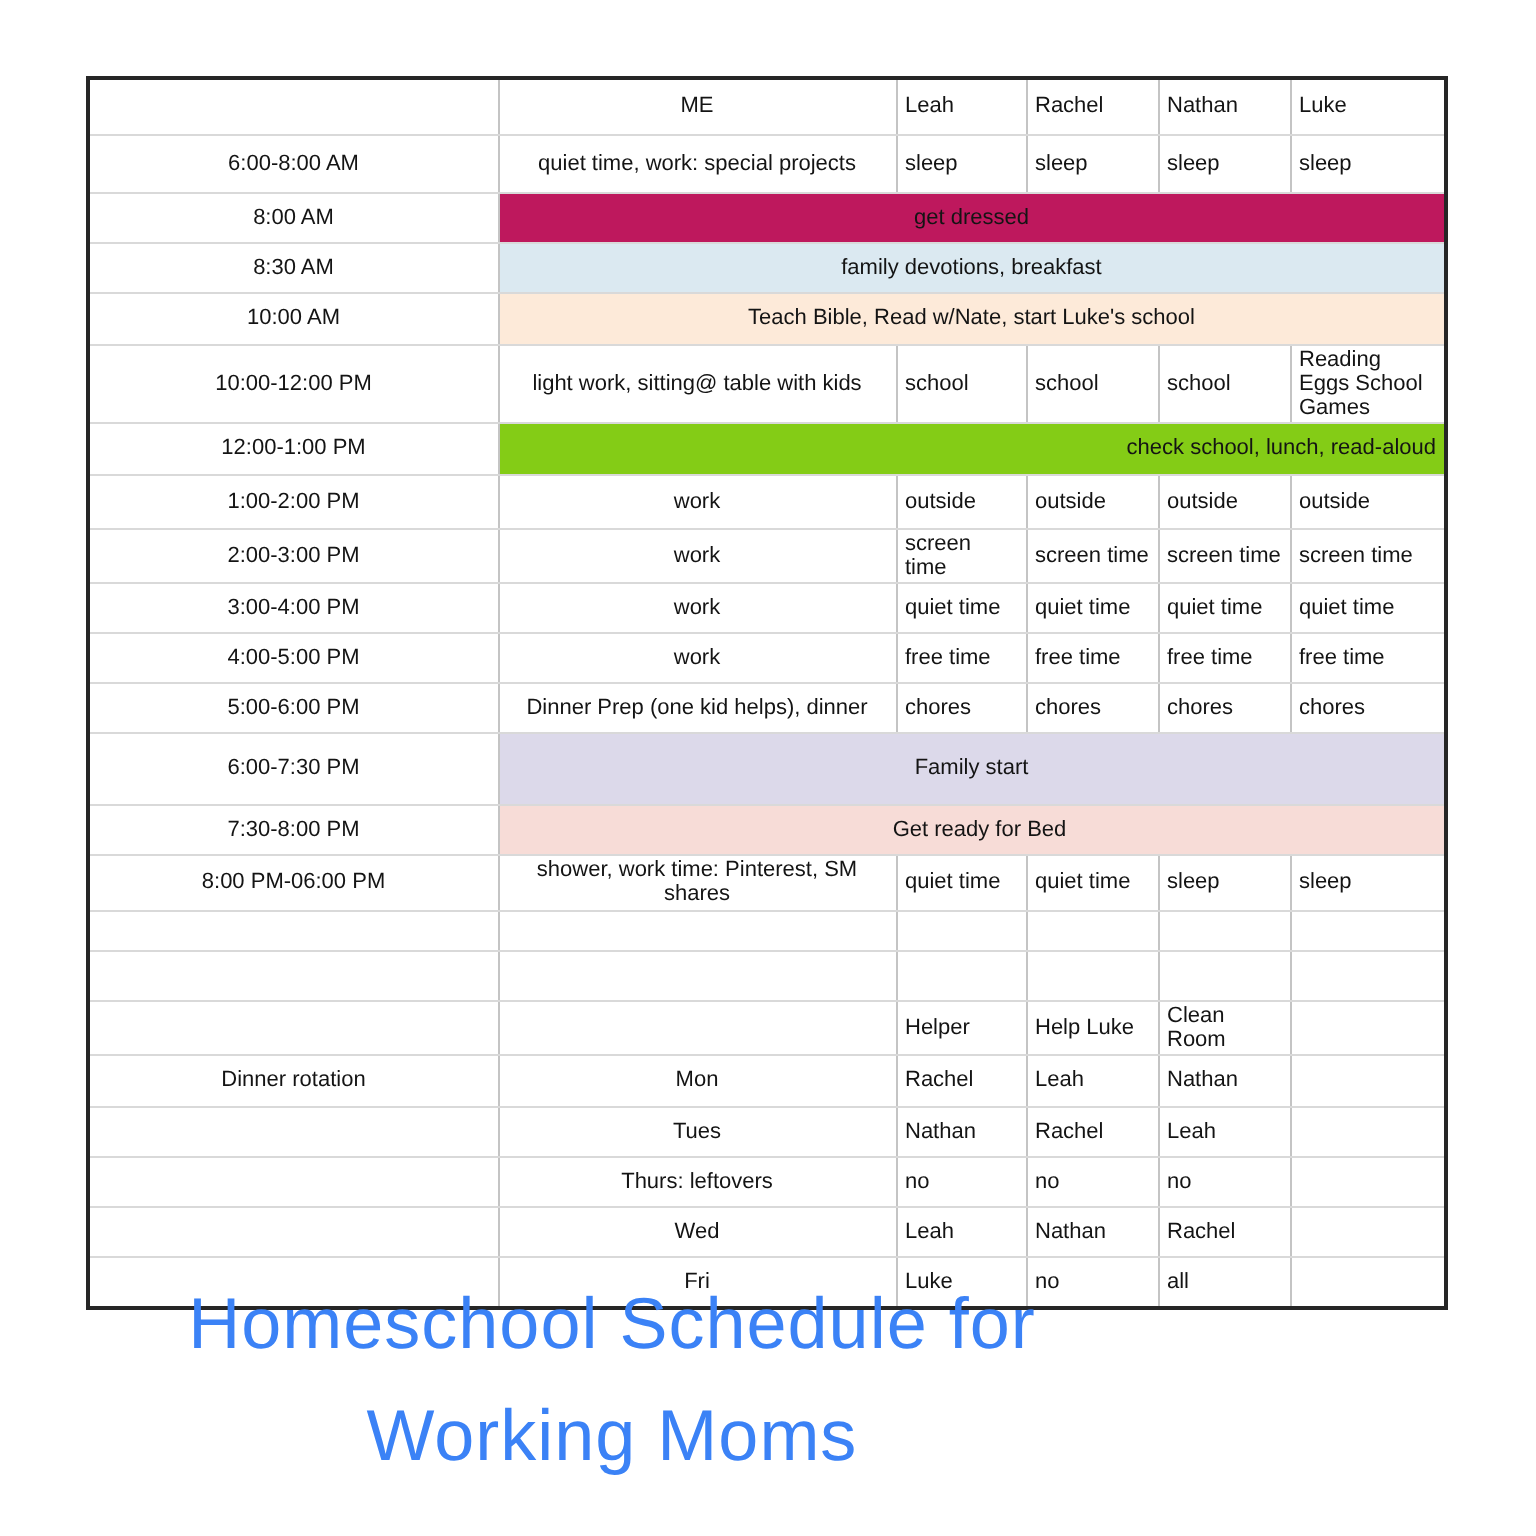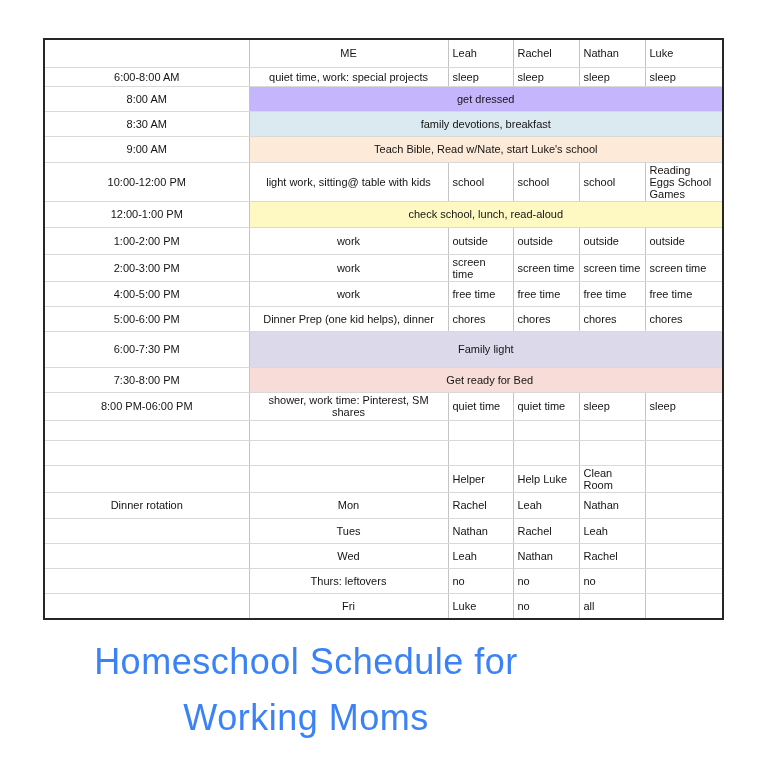--- a/index.html
+++ b/index.html
@@ -45,87 +45,95 @@
     </colgroup>
     <tbody>
         <tr style="height: 28px;">
           <td class="head c"></td>
           <td class="head dbl c">ME</td>
           <td class="head dbl l">Leah</td>
           <td class="head dbl l">Rachel</td>
           <td class="head dbl l">Nathan</td>
           <td class="head dbl l">Luke</td>
         </tr>
-        <tr style="height: 19px;">
+        <tr style="height: 29px;">
           <td class="time">6:00-8:00 AM</td>
           <td class="me">quiet time, work: special projects</td>
           <td class="kid">sleep</td>
           <td class="kid">sleep</td>
           <td class="kid">sleep</td>
           <td class="kid">sleep</td>
         </tr>
         <tr>
           <td class="time">8:00 AM</td>
-          <td class="span-cell" colspan="5" style="background: #c4b5fd;">get dressed</td>
+          <td class="span-cell" colspan="5" style="background: #be185d;">get dressed</td>
         </tr>
         <tr>
           <td class="time">8:30 AM</td>
           <td class="span-cell" colspan="5" style="background: rgb(219, 233, 241);">family devotions, breakfast</td>
         </tr>
         <tr style="height: 26px;">
-          <td class="time">9:00 AM</td>
+          <td class="time">10:00 AM</td>
           <td class="span-cell small-note" colspan="5" style="background: rgb(253, 234, 217);">Teach Bible, Read w/Nate, start Luke's school</td>
         </tr>
         <tr style="height: 27px;">
           <td class="time">10:00-12:00 PM</td>
           <td class="me">light work, sitting@ table with kids</td>
           <td class="kid">school</td>
           <td class="kid">school</td>
           <td class="kid">school</td>
           <td class="kid">Reading Eggs School Games</td>
         </tr>
         <tr style="height: 26px; border-radius: 13px;">
           <td class="time">12:00-1:00 PM</td>
-          <td class="span-cell" colspan="5" style="background: #fef9c3;">check school, lunch, read-aloud</td>
+          <td class="span-cell" colspan="5" style="background: #84cc16; text-align: right;">check school, lunch, read-aloud</td>
         </tr>
         <tr style="height: 27px; margin-left: 36px;">
           <td class="time">1:00-2:00 PM</td>
           <td class="me">work</td>
           <td class="kid">outside</td>
           <td class="kid">outside</td>
           <td class="kid">outside</td>
           <td class="kid">outside</td>
         </tr>
         <tr>
           <td class="time">2:00-3:00 PM</td>
           <td class="me">work</td>
           <td class="kid">screen time</td>
           <td class="kid">screen time</td>
           <td class="kid">screen time</td>
           <td class="kid">screen time</td>
         </tr>
         <tr>
+          <td class="time">3:00-4:00 PM</td>
+          <td class="me">work</td>
+          <td class="kid">quiet time</td>
+          <td class="kid">quiet time</td>
+          <td class="kid">quiet time</td>
+          <td class="kid">quiet time</td>
+        </tr>
+        <tr>
           <td class="time">4:00-5:00 PM</td>
           <td class="me">work</td>
           <td class="kid">free time</td>
           <td class="kid">free time</td>
           <td class="kid">free time</td>
           <td class="kid">free time</td>
         </tr>
         <tr>
           <td class="time">5:00-6:00 PM</td>
           <td class="me">Dinner Prep (one kid helps), dinner</td>
           <td class="kid">chores</td>
           <td class="kid">chores</td>
           <td class="kid">chores</td>
           <td class="kid">chores</td>
         </tr>
         <tr style="height: 36px;">
           <td class="time">6:00-7:30 PM</td>
-          <td class="span-cell" colspan="5" style="background: rgb(220, 217, 234);">Family light</td>
+          <td class="span-cell" colspan="5" style="background: rgb(220, 217, 234);">Family start</td>
         </tr>
         <tr>
           <td class="time">7:30-8:00 PM</td>
           <td class="span-cell" colspan="5" style="background: rgb(247, 220, 215); padding-left: 12px;">Get ready for Bed</td>
         </tr>
         <tr style="height: 28px;">
           <td class="time">8:00 PM-06:00 PM</td>
           <td class="me">shower, work time: Pinterest, SM shares</td>
           <td class="kid">quiet time</td>
           <td class="kid">quiet time</td>
@@ -167,34 +175,34 @@
         <tr>
           <td class="time"></td>
           <td class="me">Tues</td>
           <td class="kid">Nathan</td>
           <td class="kid">Rachel</td>
           <td class="kid">Leah</td>
           <td class="kid"></td>
         </tr>
         <tr>
           <td class="time"></td>
+          <td class="me">Thurs: leftovers</td>
+          <td class="kid">no</td>
+          <td class="kid">no</td>
+          <td class="kid">no</td>
+          <td class="kid"></td>
+        </tr>
+        <tr>
+          <td class="time"></td>
           <td class="me">Wed</td>
           <td class="kid">Leah</td>
           <td class="kid">Nathan</td>
           <td class="kid">Rachel</td>
           <td class="kid"></td>
         </tr>
-        <tr>
-          <td class="time"></td>
-          <td class="me">Thurs: leftovers</td>
-          <td class="kid">no</td>
-          <td class="kid">no</td>
-          <td class="kid">no</td>
-          <td class="kid"></td>
-        </tr>
         <tr style="height: 26px; padding-left: 16px;">
           <td class="time"></td>
           <td class="me">Fri</td>
           <td class="kid">Luke</td>
           <td class="kid">no</td>
           <td class="kid">all</td>
           <td class="kid"></td>
         </tr>
       </tbody>
   </table>

